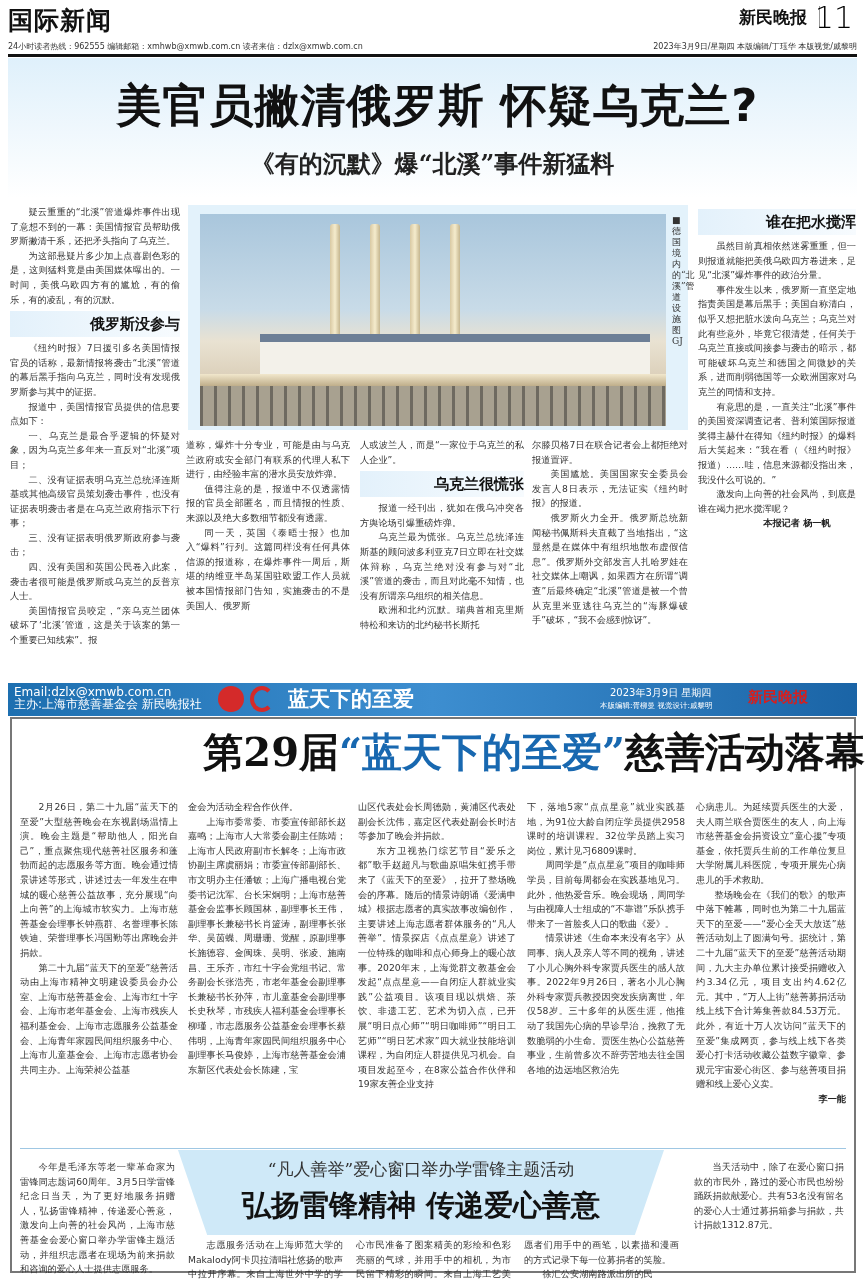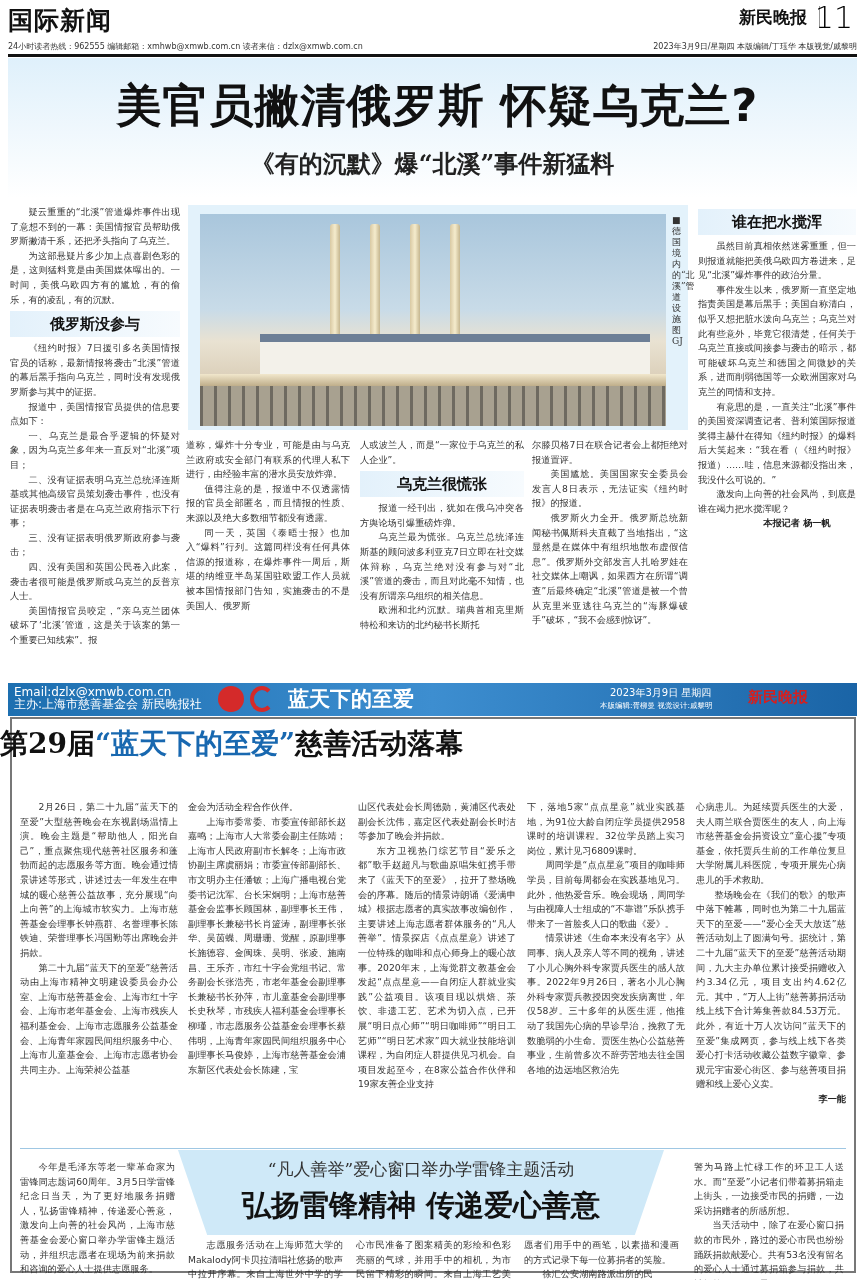--- a/index.html
+++ b/index.html
@@ -11,38 +11,38 @@
 .page-sep{right:45px;top:6px;width:1px;height:22px;background:#999}
 .page-num{right:12px;top:0px;font-size:30px;color:#000000;font-weight:300}
 .date-line{right:8px;top:41px;font-size:8px;color:#333}
 .rule-top{left:8px;right:8px;top:54px;height:3px;background:#111}
 .top-bg{left:8px;right:8px;top:58px;height:140px;background:linear-gradient(#dff0fb,#ffffff)}
 .headline{left:10px;right:0;top:76px;text-align:center;font-size:45px;font-weight:bold;color:#111;letter-spacing:1px}
 .subhead{left:0;right:0;top:148px;text-align:center;font-family:"DejaVu Serif",serif;font-size:24px;color:#222}
 .col{font-size:9.2px;line-height:14.6px;color:#333;text-align:justify}
 .col p{text-indent:2em}
 .col p.noind{text-indent:0}
-.sec{background:linear-gradient(90deg,#e3f1fb,#f7fbfe);font-size:15px;font-weight:bold;color:#111;text-align:center;height:26px;line-height:26px;margin:4px 0}
+.sec{background:linear-gradient(90deg,#e3f1fb,#f7fbfe);font-size:15px;font-weight:bold;color:#111;text-align:right;height:26px;line-height:26px;margin:4px 0}
 .photo-box{left:188px;top:205px;width:500px;height:225px;background:#e3f2fb}
 .photo{left:200px;top:214px;width:466px;height:212px;background:linear-gradient(#a9c6dc 0%,#c8dbe8 45%,#e9e2d2 60%,#c9b79a 100%);overflow:hidden}
 .stack{position:absolute;top:10px;width:10px;height:110px;background:linear-gradient(90deg,#d9c9a3,#f5eccd,#c5b68f);border-radius:3px 3px 0 0}
 .bldg{position:absolute;left:60px;top:120px;width:390px;height:50px;background:#f3f1ea;border-top:8px solid #6d7f96}
 .pipe{position:absolute;left:0;right:0;top:160px;height:12px;background:linear-gradient(#f1e7cc,#bfae8a)}
 .ground{position:absolute;left:0;right:0;top:172px;bottom:0;background:repeating-linear-gradient(90deg,#6e6a60 0 3px,#a8a190 3px 14px)}
 .caption{left:672px;top:215px;width:12px;font-size:9px;line-height:11px;color:#333;font-family:"DejaVu Serif",serif}
 .banner{left:8px;top:683px;width:849px;height:33px;background:linear-gradient(90deg,#1d6fb0,#3d8ed0 50%,#1a64a6)}
 .banner-left{left:14px;top:686px;font-size:12px;line-height:12px;color:#fff}
 .logo1{left:218px;top:686px;width:26px;height:26px;border-radius:50%;background:#d42a2a}
 .logo2{left:250px;top:686px;width:24px;height:26px;border-radius:50%;border:4px solid #d42a2a;border-right-color:transparent}
 .banner-title{left:288px;top:685px;font-size:21px;font-weight:bold;color:#fff}
 .banner-date{left:610px;top:686px;font-size:10px;color:#fff}
 .banner-edit{left:600px;top:701px;font-size:7.5px;color:#fff}
 .banner-brand{left:748px;top:688px;font-size:15px;font-weight:bold;color:#d42020;font-family:"DejaVu Serif",serif}
 .frame2{left:10px;top:717px;width:846px;height:556px;border:2px solid #777}
-.headline2{left:0;right:0;top:725px;text-align:left;font-family:"DejaVu Serif",serif;font-size:28px;font-weight:bold;color:#111}
+.headline2{left:0;right:0;top:725px;text-align:right;font-family:"DejaVu Serif",serif;font-size:40px;font-weight:bold;color:#111}
 .headline2 .blue{color:#1868b0}
 .divider2{left:20px;top:1148px;width:826px;height:1px;background:#9fc7e3}
 .trap{left:178px;top:1150px;width:486px;height:85px;background:#cfe9f8;clip-path:polygon(0 0,100% 0,94% 100%,6% 100%)}
 .sub3{left:178px;top:1158px;width:486px;text-align:center;font-family:"DejaVu Serif",serif;font-size:17px;color:#333}
 .head3{left:178px;top:1186px;width:486px;text-align:center;font-size:29px;font-weight:bold;color:#111}
 .byline{text-align:right;font-weight:bold;color:#222}
 </style>
 </head>
 <body>
 
@@ -162,16 +162,15 @@
   <p>志愿服务活动在上海师范大学的Makalody阿卡贝拉清唱社悠扬的歌声中拉开序幕。来自上海世外中学的学生志愿者们为爱</p>
 </div>
 <div class="abs col" style="left:356px;top:1238px;width:155px">
   <p class="noind">心市民准备了图案精美的彩绘和色彩亮丽的气球，并用手中的相机，为市民留下精彩的瞬间。来自上海工艺美术职业学院的志</p>
 </div>
 <div class="abs col" style="left:524px;top:1238px;width:155px">
   <p class="noind">愿者们用手中的画笔，以素描和漫画的方式记录下每一位募捐者的笑脸。</p>
   <p>徐汇公安湖南路派出所的民</p>
 </div>
 <div class="abs col" style="left:694px;top:1160px;width:150px">
-  <p class="noind">警为马路上忙碌工作的环卫工人送水。而“至爱”小记者们带着募捐箱走上街头，一边接受市民的捐赠，一边采访捐赠者的所感所想。</p>
   <p>当天活动中，除了在爱心窗口捐款的市民外，路过的爱心市民也纷纷踊跃捐款献爱心。共有53名没有留名的爱心人士通过募捐箱参与捐款，共计捐款1312.87元。</p>
 
 </div>
 
 </body></html>

